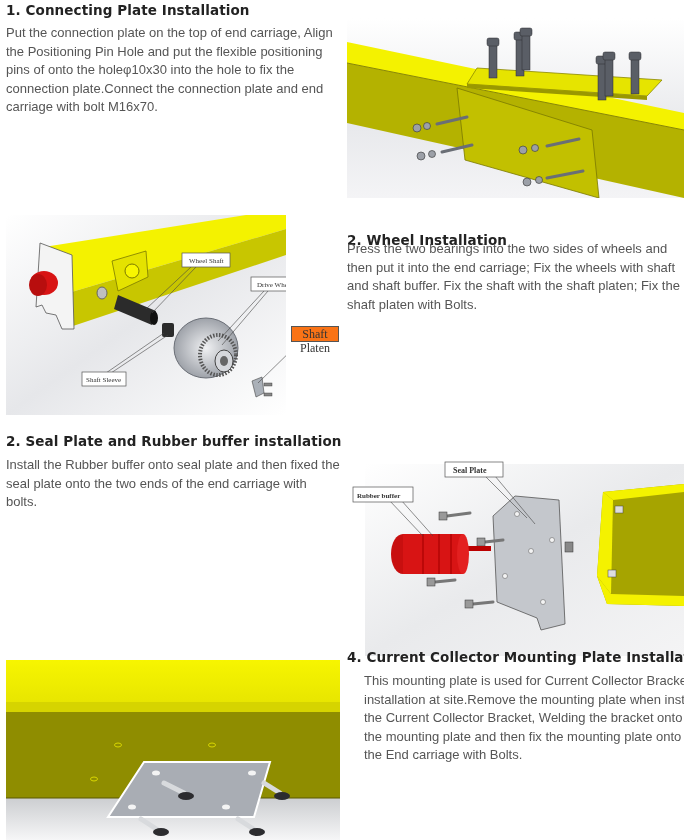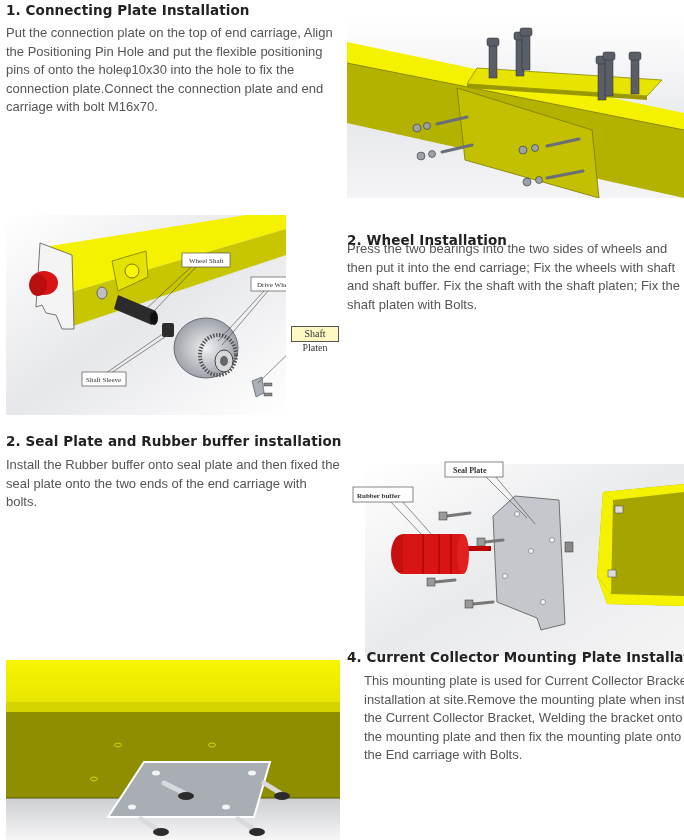--- a/index.html
+++ b/index.html
@@ -130,21 +130,21 @@
         <rect x="176" y="38" width="48" height="14"></rect>
         <rect x="245" y="62" width="50" height="14"></rect>
         <rect x="76" y="157" width="44" height="14"></rect>
       </g>
       <text class="callout-text" x="183" y="48">Wheel Shaft</text>
       <text class="callout-text" x="251" y="72">Drive Wheel</text>
       <text class="callout-text" x="80" y="167">Shaft Sleeve</text>
     </svg>
   </div>
 
-  <div style="position:absolute; left:291px; top:326px; width:46px; height:14px; border:0.7px solid #555; background:#fef9c3; font-family:'Liberation Serif',serif; font-size:10px; color:#333; line-height:14px; text-align:center;">Shaft Platen</div>
+  <div style="position:absolute; left:291px; top:326px; width:46px; height:14px; border:0.7px solid #555; background:#f97316; font-family:'Liberation Serif',serif; font-size:12px; color:#333; line-height:14px; text-align:center;">Shaft Platen</div>
   <div class="section-title" style="left:347px; top:232px;">2. Wheel Installation</div>
   <div class="section-body" style="left:347px; top:240px; width:336px;">Press the two bearings into the two sides of wheels and then put it into the end carriage; Fix the wheels with shaft and shaft buffer. Fix the shaft with the shaft platen; Fix the shaft platen with Bolts.</div>
 </div>
 
 <div>
   <div class="section-title" style="left:6px; top:433px;">2. Seal Plate and Rubber buffer installation</div>
   <div class="section-body" style="left:6px; top:456px; width:334px;">Install the Rubber buffer onto seal plate and then fixed the seal plate onto the two ends of the end carriage with bolts.</div>
   <div class="figure" style="left:345px; top:456px; width:339px; height:200px;">
     <svg viewBox="0 0 339 200" preserveAspectRatio="none">
       <defs>

